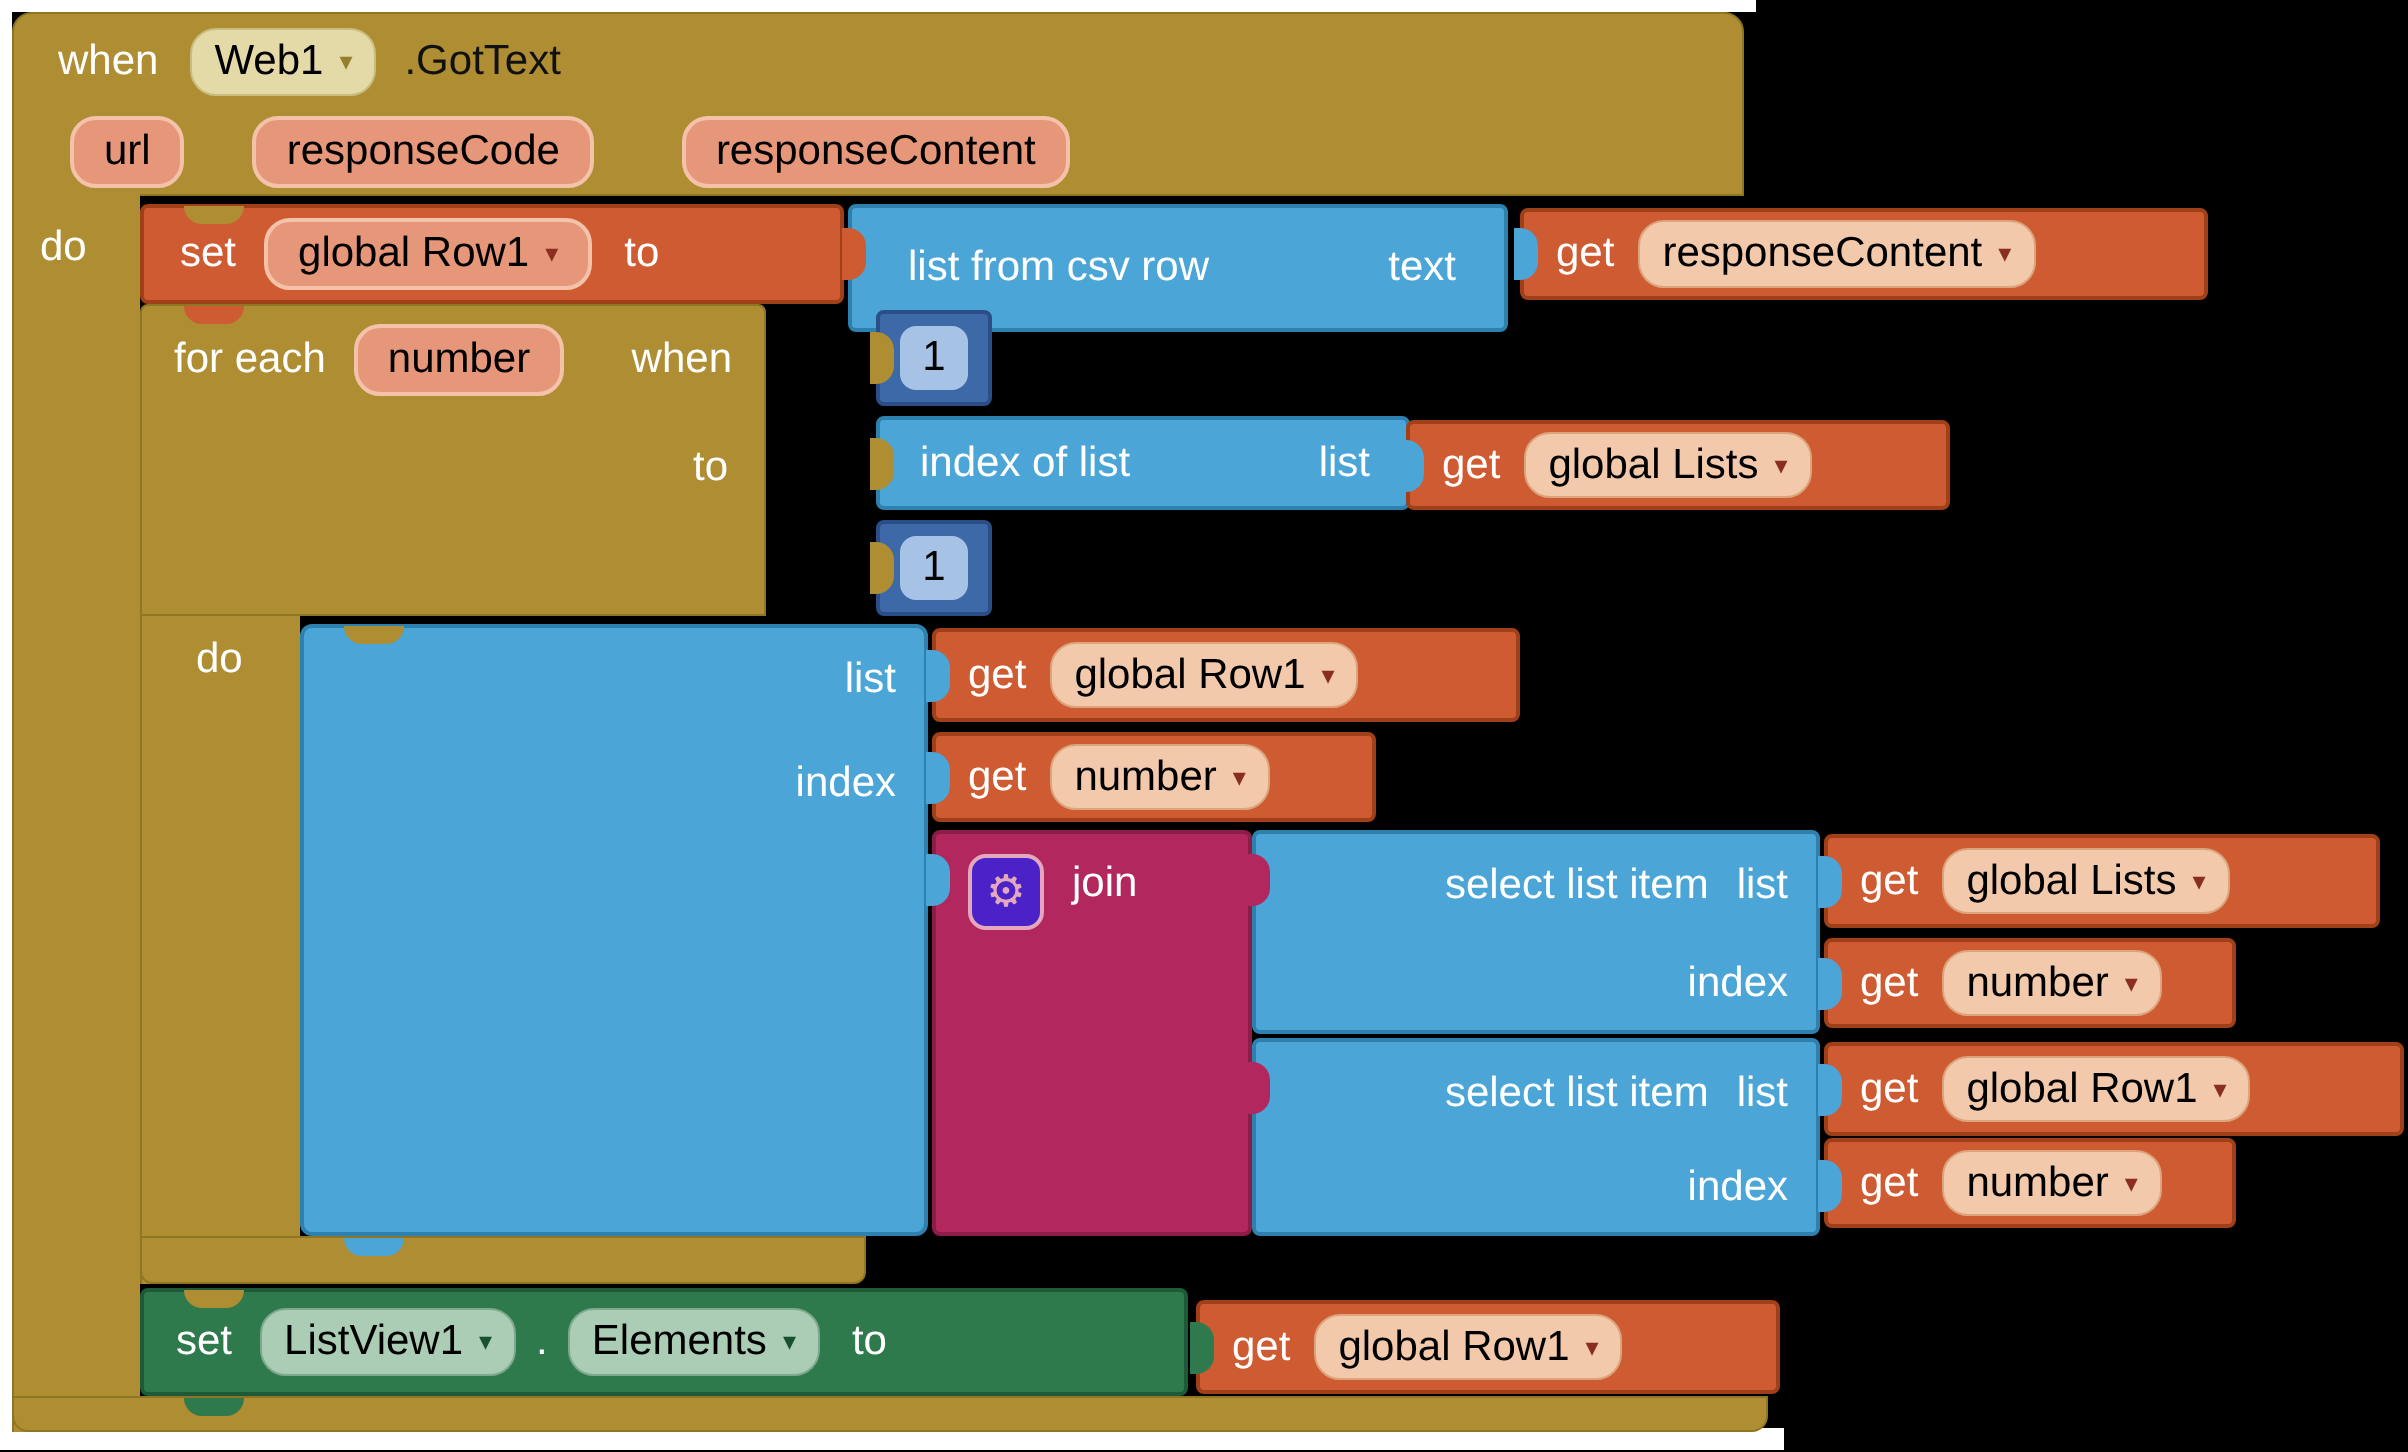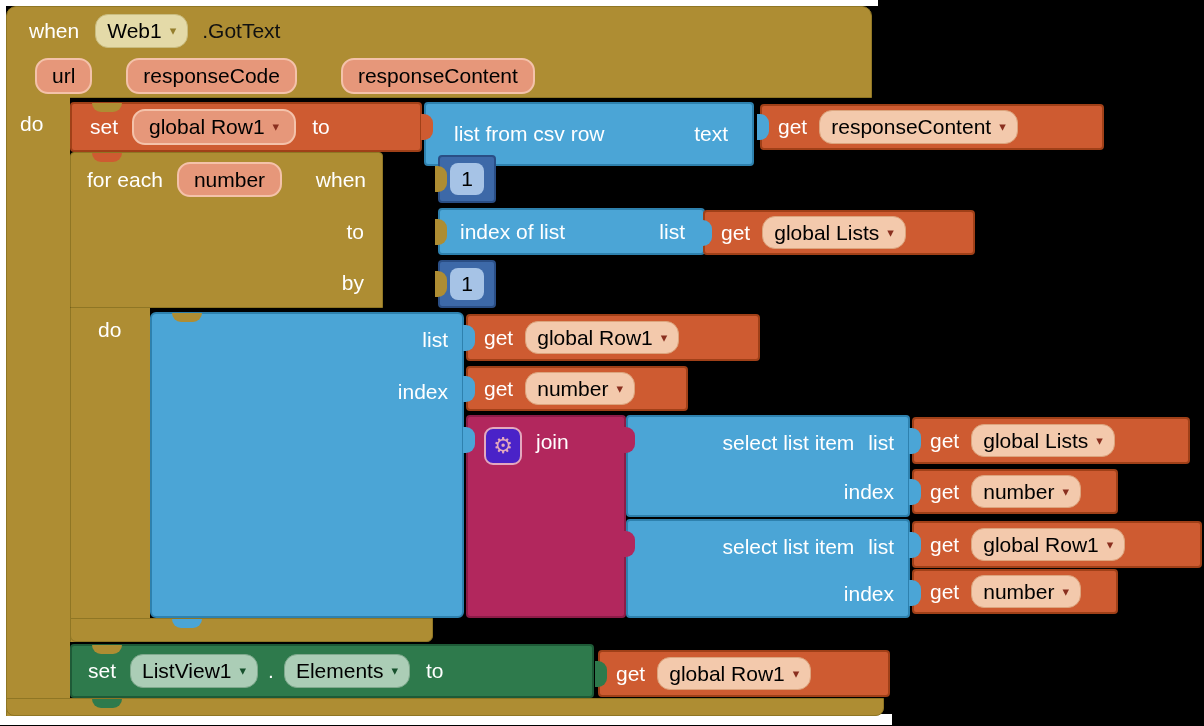--- a/index.html
+++ b/index.html
@@ -97,23 +97,20 @@
 
   <div class="block gold col" style="left:70px;top:152px;width:313px;height:156px;border-radius:4px 4px 0 0;">
     <div class="row" style="height:54px;padding-left:16px;padding-right:16px;">
       <span class="lbl">for each</span>
       <span class="pill" style="margin-left:14px;">number</span>
       <span class="lbl" style="margin-left:auto;">when</span>
     </div>
     <div class="row" style="height:53px;justify-content:flex-end;padding-right:18px;">
       <span class="lbl">to</span>
     </div>
-    <div class="row" style="height:49px;justify-content:flex-end;padding-right:18px;">
-      <span class="lbl">by</span>
-    </div>
   </div>
   <div class="abs goldplain" style="left:70px;top:308px;width:80px;height:334px;border-left:1px solid var(--gold_border);"></div>
   <div class="abs goldplain" style="left:70px;top:618px;width:363px;height:24px;border-radius:0 0 6px 6px;border:1px solid var(--gold_border);"></div>
   <div class="abs lbl" style="left:98px;top:318px;color:var(--text_light);font-size:21px;">do</div>
 
   <div class="block dkblue" style="left:438px;top:155px;width:58px;height:48px;">
     <span class="numfield">1</span>
   </div>
 
   <div class="block blue" style="left:438px;top:208px;width:267px;height:47px;padding-left:20px;">

